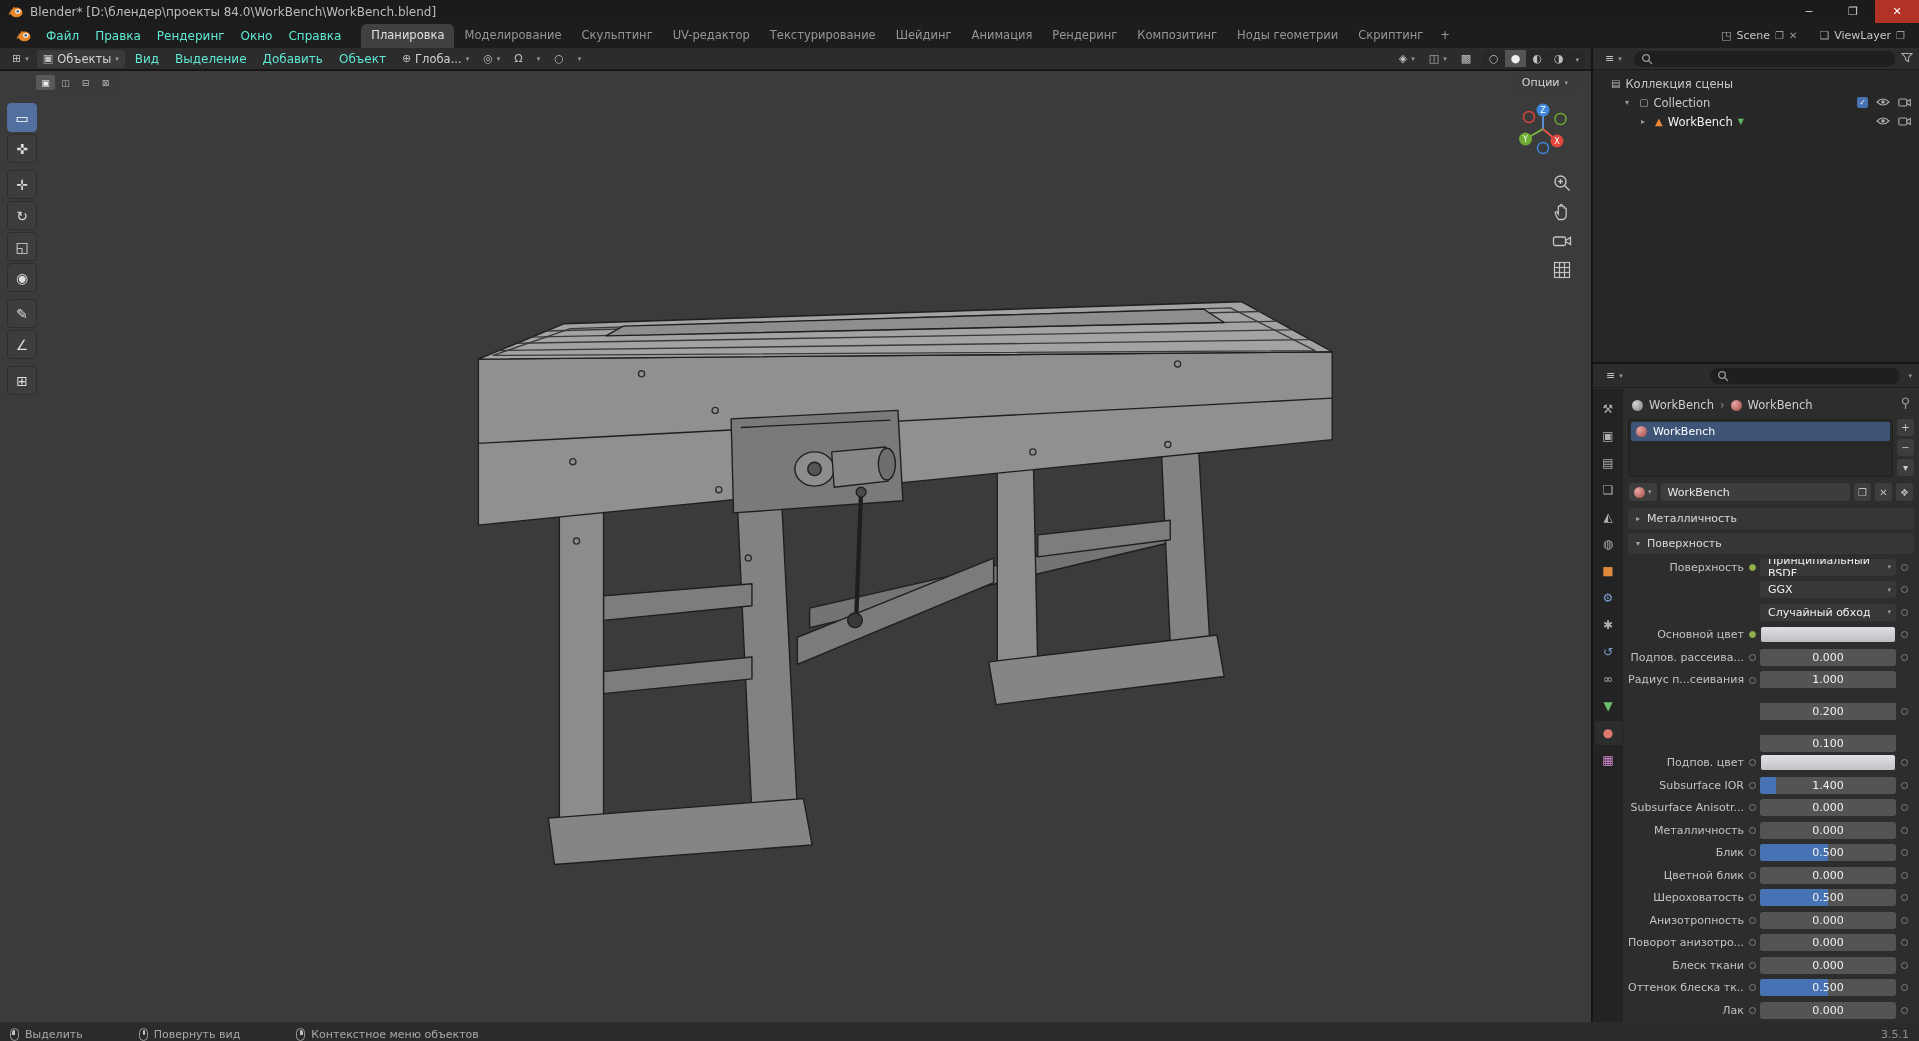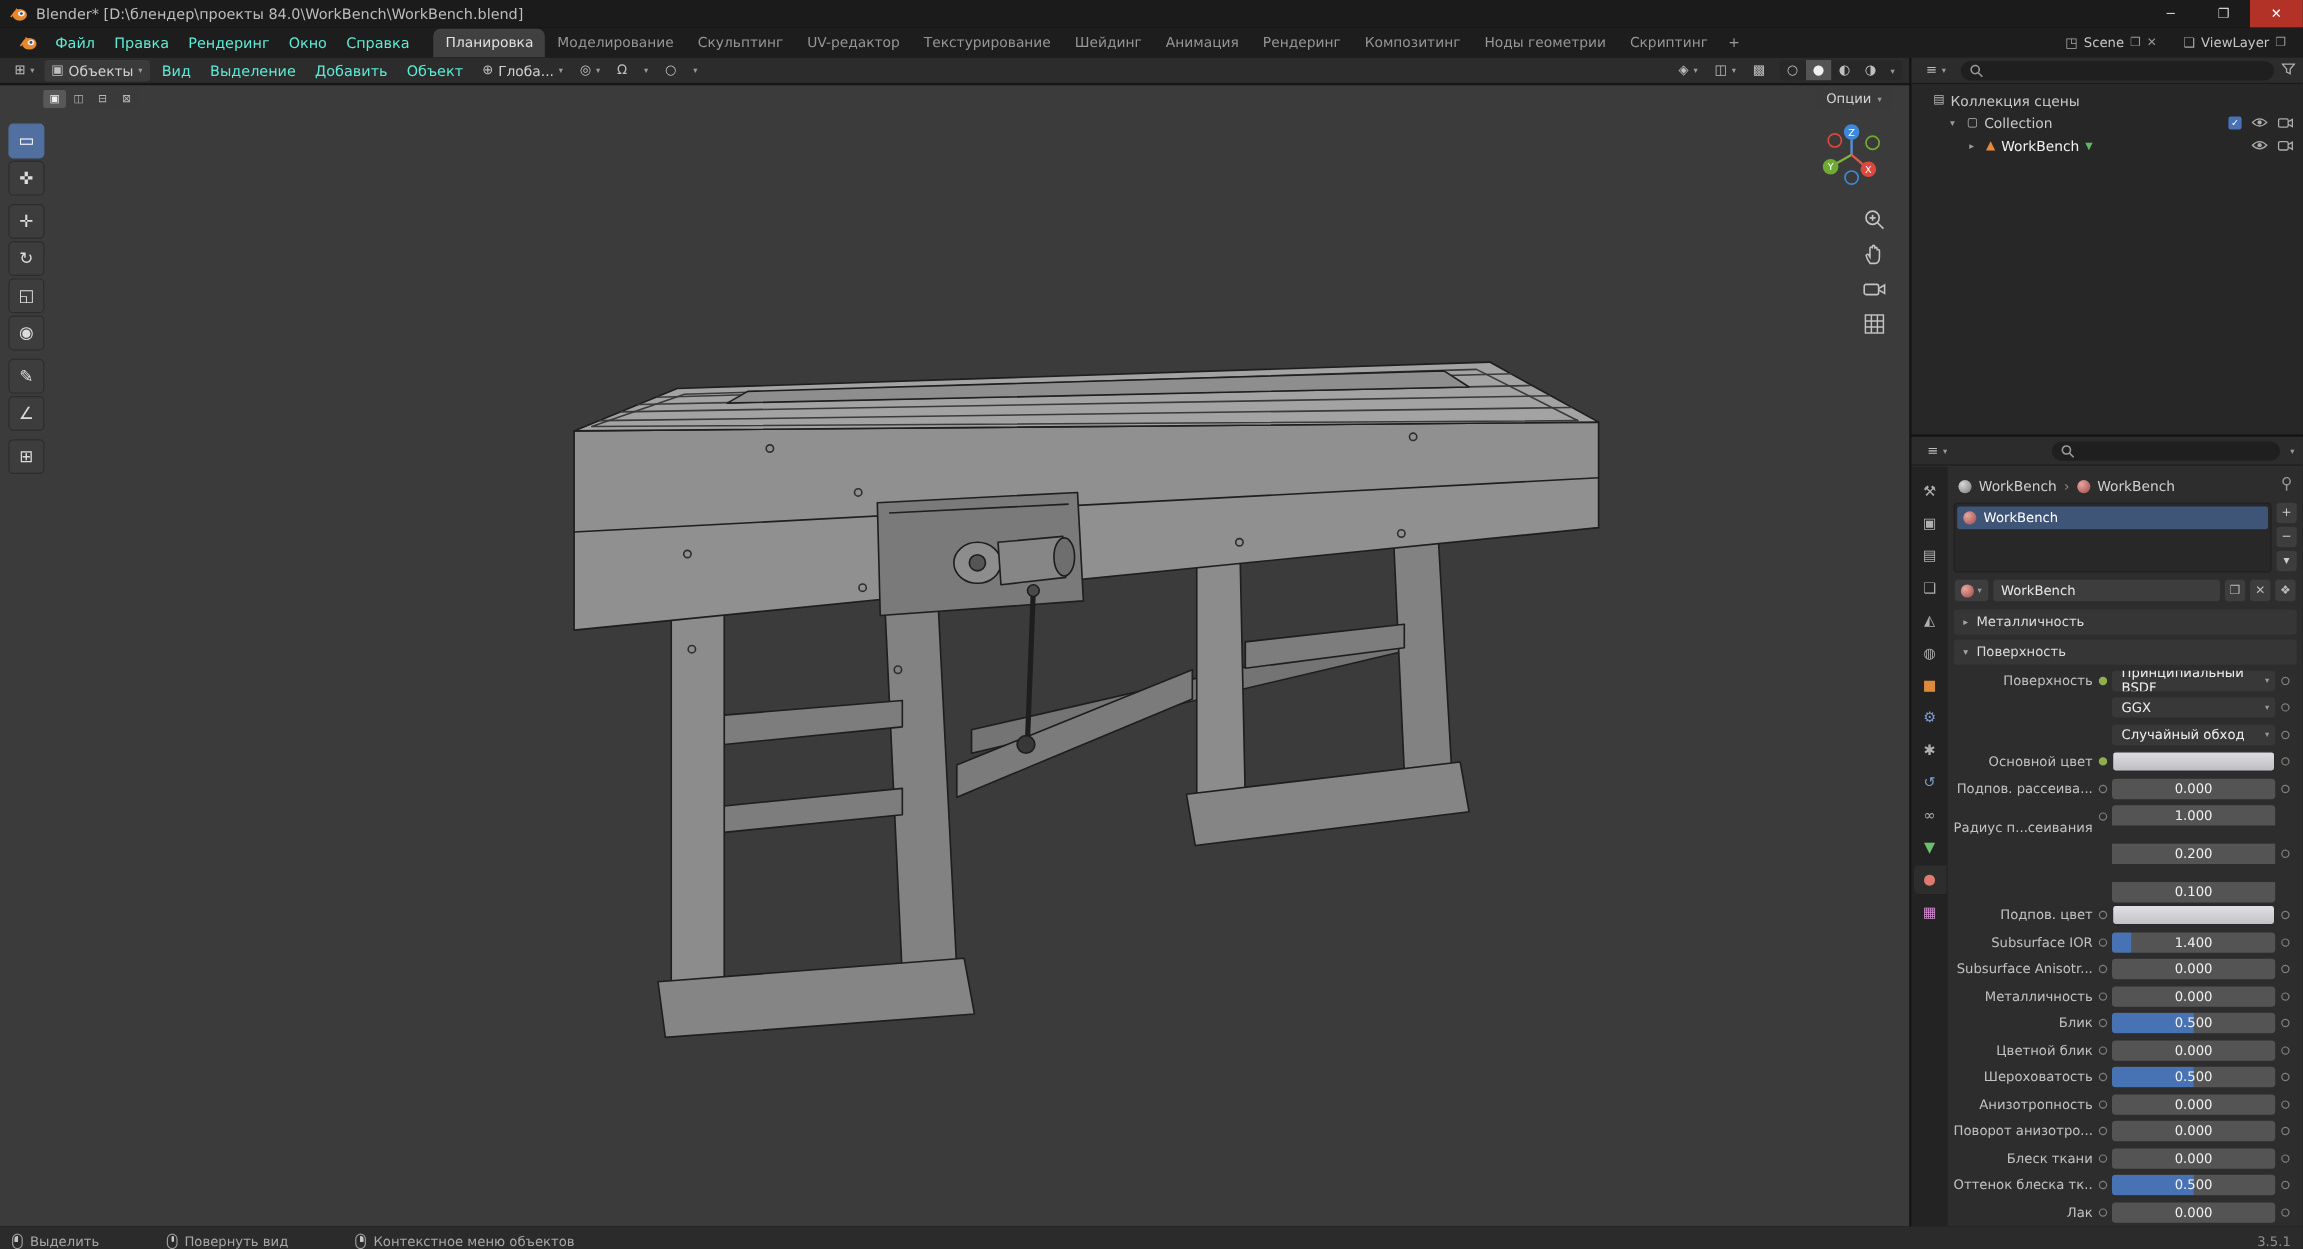--- a/index.html
+++ b/index.html
@@ -108,21 +108,21 @@
   .dbbrowse{display:flex;align-items:center;gap:3px;background:#3d3d3d;border-radius:3px;height:18px;padding:0 5px}
   .dbname{flex:1;height:18px;background:#3d3d3d;border-radius:3px;display:flex;align-items:center;
     padding:0 7px;color:#e8e8e8;font-size:11px}
   .dbic{width:17px;height:18px;background:#3d3d3d;border-radius:3px;display:flex;align-items:center;
     justify-content:center;color:#bbb;font-size:10px}
   .psection{height:21px;background:#363636;border-radius:3px;display:flex;align-items:center;gap:7px;
     padding:0 8px;margin:4px 0 2px;color:#dcdcdc;font-size:11px}
   .psection .disc{font-size:8px;color:#a5a5a5}
   .prow{display:grid;grid-template-columns:116px 16px 1fr 16px;align-items:center;min-height:22.5px;padding-right:2px}
   .prow.tall{align-items:start;padding-top:2px}
-  .prow.tall .plabel{margin-top:12px}
+  .prow.tall .plabel{margin-top:2px}
   .prow.tall .pdot{margin-top:6px}
   .prow.tall .pdot.ring{align-self:center;margin-top:0}
   .plabel{text-align:right;font-size:11px;color:#c2c2c2;white-space:nowrap;overflow:hidden}
   .pdot{justify-self:center;width:7px;height:7px;border-radius:50%;border:1.5px solid #7e7e7e}
   .pdot.keyed{background:#8fae4e;border-color:#8fae4e}
   .pdot.none{visibility:hidden}
   .pfieldcell{position:relative}
   .pfield{position:relative;height:17px;background:#545454;border-radius:3px;overflow:hidden;
     display:flex;align-items:center;justify-content:center;color:#f1f1f1;font-size:11px}
   .pfield .fill{position:absolute;left:0;top:0;bottom:0;background:#4772b3}

